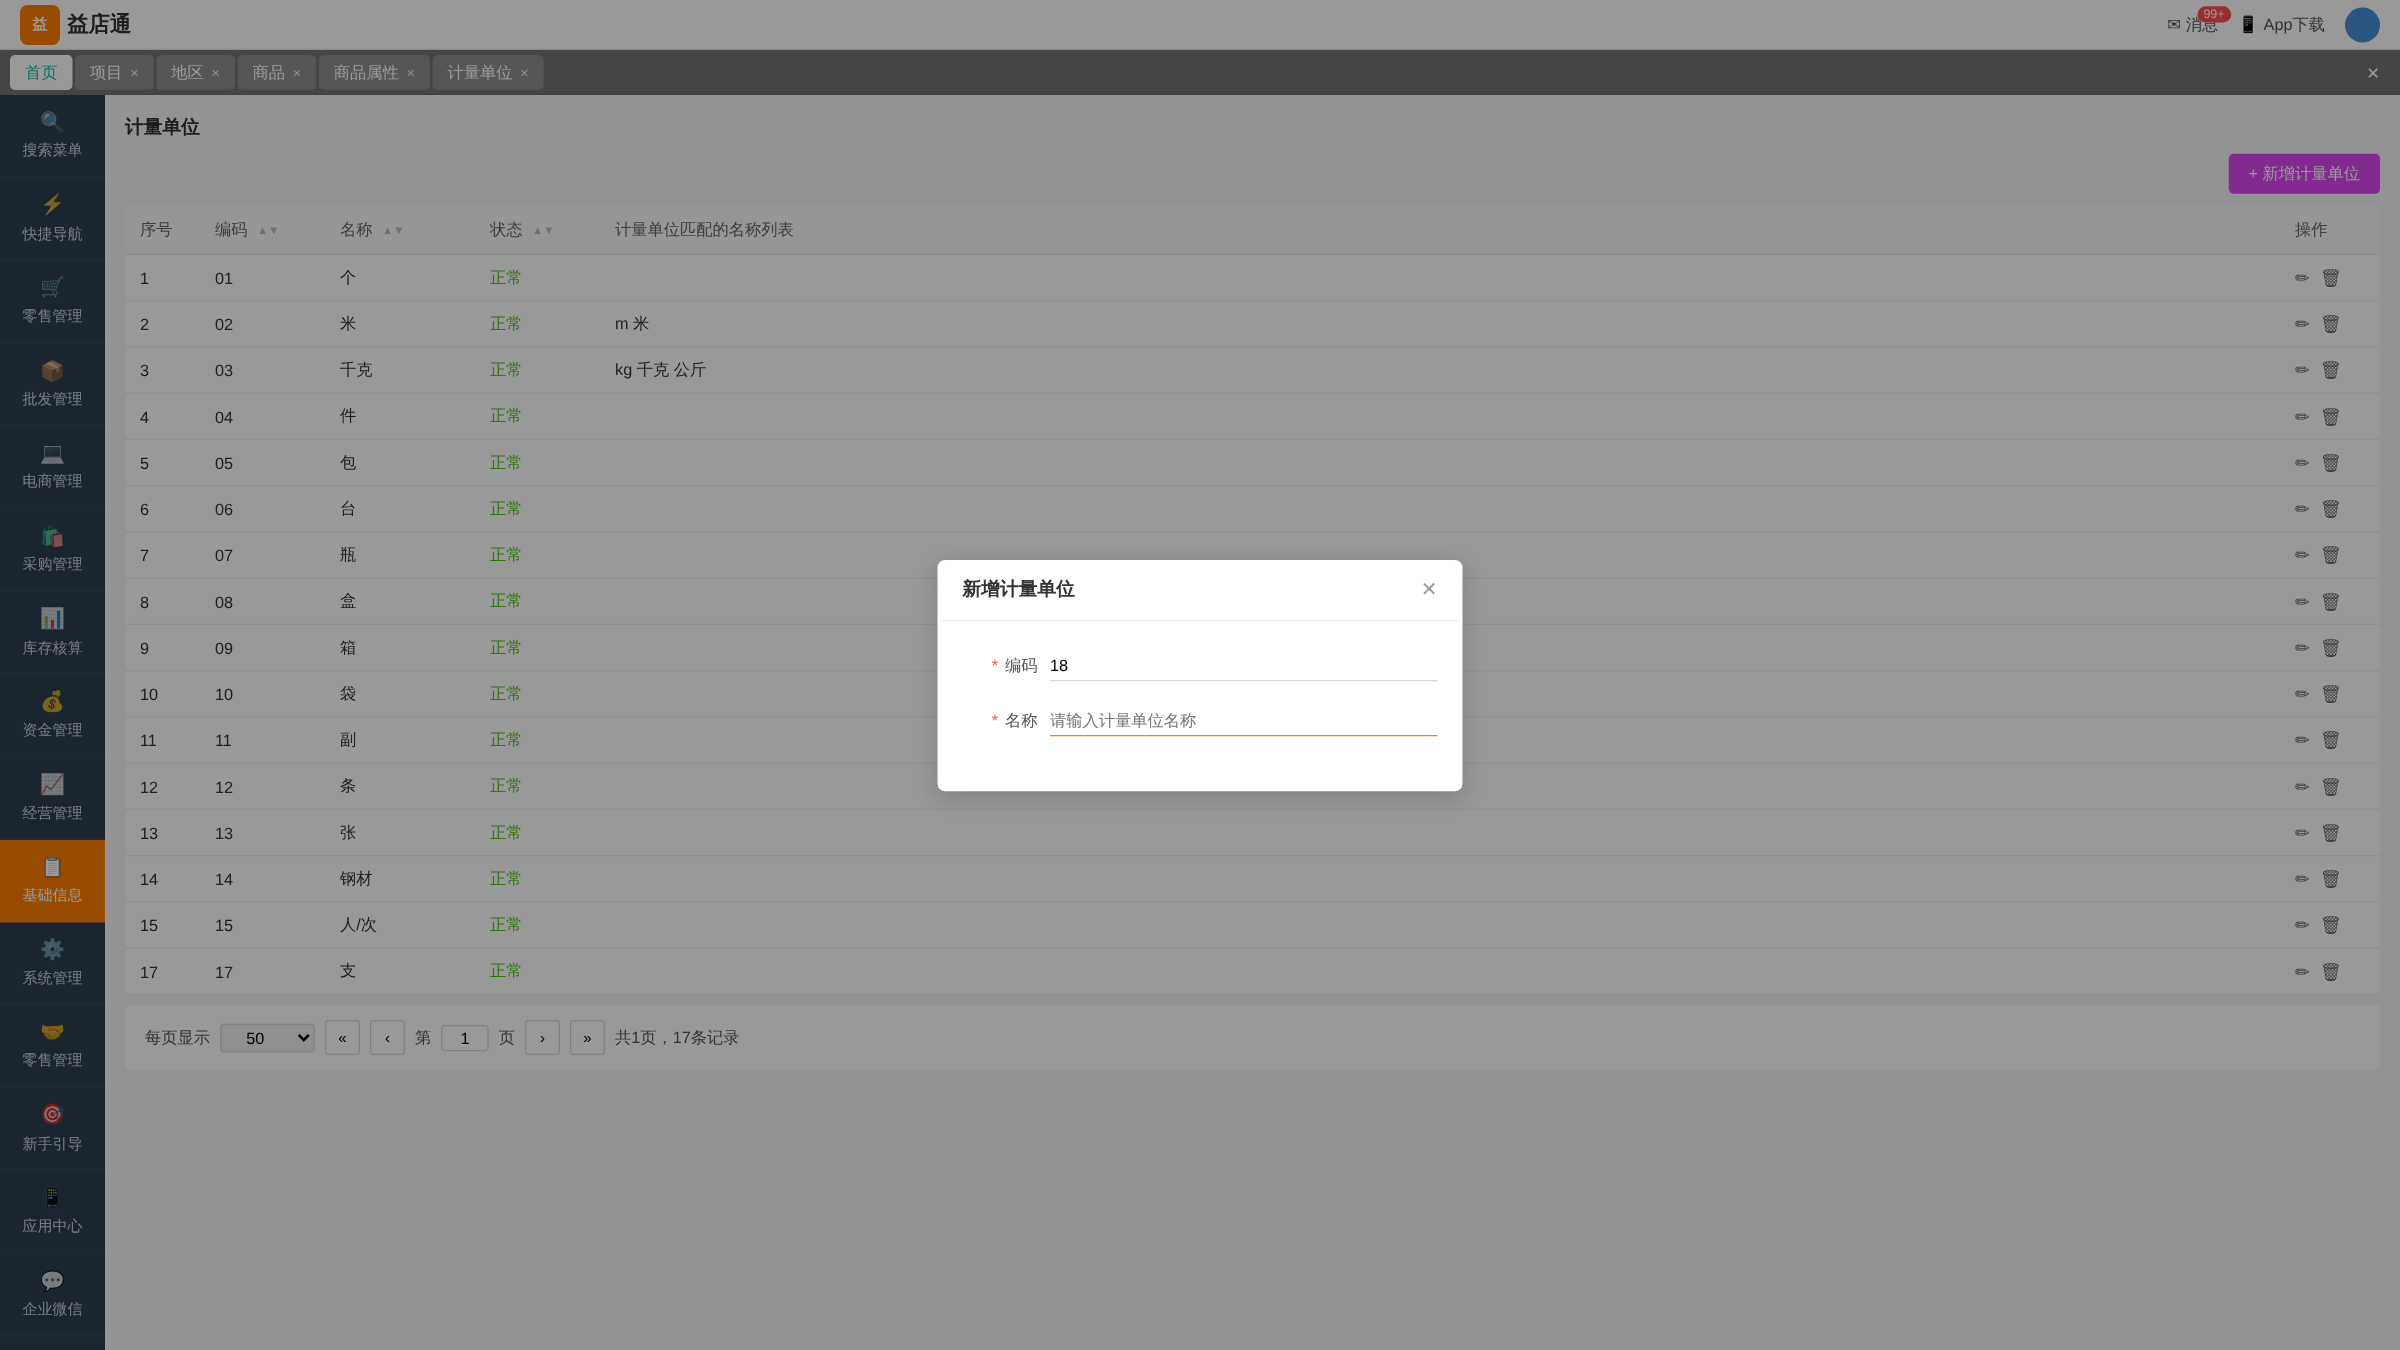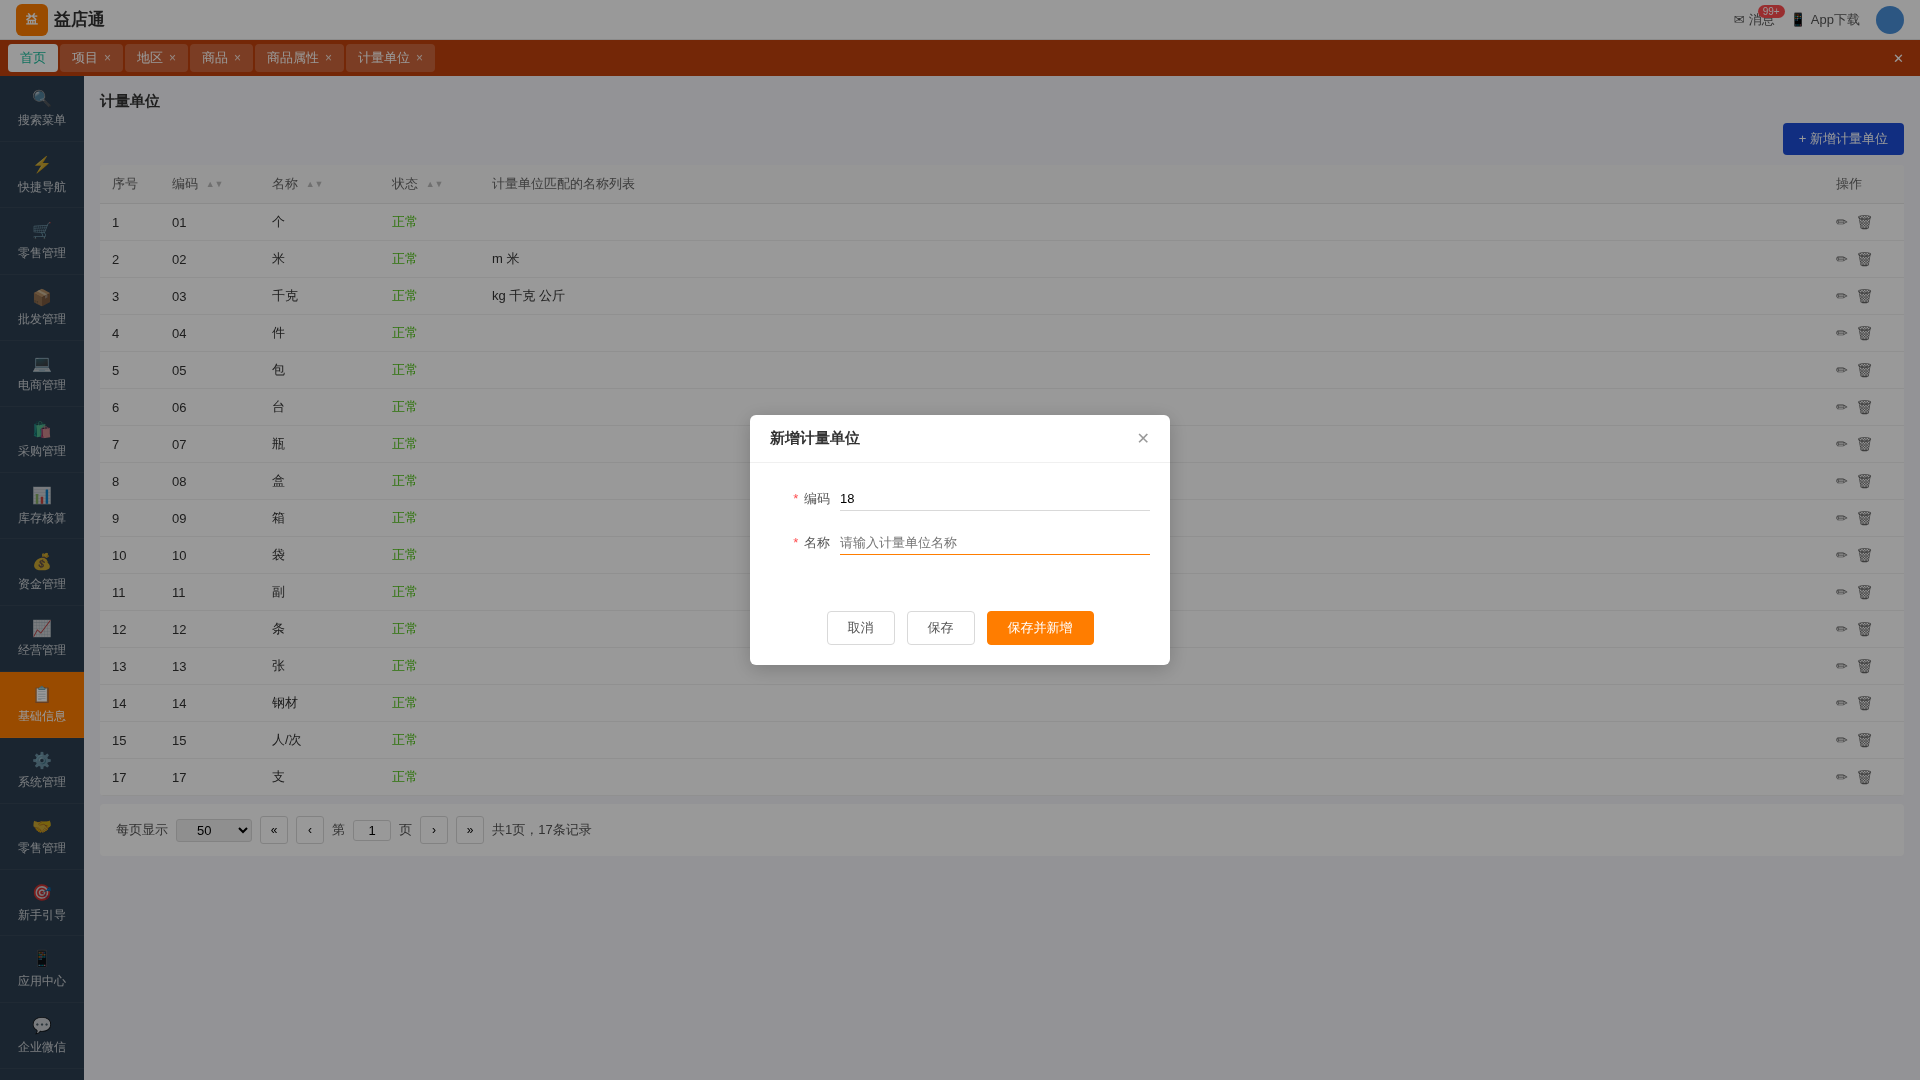--- a/index.html
+++ b/index.html
@@ -11,21 +11,21 @@
     .logo-area { display: flex; align-items: center; gap: 6px; }
     .logo-icon { width: 32px; height: 32px; background: #ff7d00; border-radius: 6px; display: flex; align-items: center; justify-content: center; color: #fff; font-weight: bold; font-size: 12px; }
     .logo-text { font-size: 17px; color: #333; font-weight: bold; }
     .top-bar-right { display: flex; align-items: center; gap: 16px; }
     .nav-msg { display: flex; align-items: center; gap: 4px; font-size: 13px; color: #555; cursor: pointer; position: relative; }
     .badge { background: #ff4d4f; color: #fff; border-radius: 10px; font-size: 10px; padding: 1px 5px; position: absolute; top: -6px; right: -10px; }
     .app-download { display: flex; align-items: center; gap: 4px; font-size: 13px; color: #555; cursor: pointer; }
     .user-avatar { width: 28px; height: 28px; background: #4a90d9; border-radius: 50%; }
 
     
-    .tab-bar { height: 36px; background: #c2410c; display: flex; align-items: center; padding: 0 8px; flex-shrink: 0; gap: 2px; justify-content: space-between; }
+    .tab-bar { height: 36px; background: #737373; display: flex; align-items: center; padding: 0 8px; flex-shrink: 0; gap: 2px; justify-content: space-between; }
     .tab-item { height: 28px; padding: 0 12px; background: rgba(255,255,255,0.2); color: #fff; border-radius: 4px; display: flex; align-items: center; gap: 6px; cursor: pointer; font-size: 13px; white-space: nowrap; }
     .tab-item.active { background: #fff; color: #1abc9c; }
     .tab-close { font-size: 12px; cursor: pointer; opacity: 0.8; }
 
     
     .main-layout { display: flex; flex: 1; overflow: hidden; }
 
     
     .sidebar { width: 84px; background: #2c3e50; display: flex; flex-direction: column; flex-shrink: 0; overflow-y: auto; }
     .sidebar-item { padding: 12px 8px; text-align: center; color: rgba(255,255,255,0.75); cursor: pointer; font-size: 12px; line-height: 1.4; border-bottom: 1px solid rgba(255,255,255,0.05); }
@@ -33,21 +33,21 @@
     .sidebar-item .icon { font-size: 16px; display: block; margin-bottom: 2px; }
 
     
     .content-area { flex: 1; overflow: auto; padding: 16px; background: #f5f6fa; }
 
     
     .page-title { font-size: 15px; font-weight: bold; color: #333; margin-bottom: 12px; }
 
     
     .toolbar { display: flex; justify-content: flex-end; margin-bottom: 10px; }
-    .btn-add { background: #1d4ed8; color: #fff; border: none; padding: 7px 16px; border-radius: 4px; cursor: pointer; font-size: 13px; font-family: inherit; }
+    .btn-add { background: #d946ef; color: #fff; border: none; padding: 7px 16px; border-radius: 4px; cursor: pointer; font-size: 13px; font-family: inherit; }
 
     
     .table-wrap { background: #fff; border-radius: 4px; overflow: hidden; }
     table { width: 100%; border-collapse: collapse; font-size: 13px; }
     thead tr { background: #fafafa; border-bottom: 1px solid #e8e8e8; }
     th { padding: 10px 12px; text-align: left; color: #666; font-weight: normal; font-size: 13px; white-space: nowrap; }
     th .sort-icons { display: inline-flex; flex-direction: column; margin-left: 4px; vertical-align: middle; font-size: 9px; color: #bbb; line-height: 1; }
     tbody tr { border-bottom: 1px solid #f0f0f0; }
     td { padding: 9px 12px; color: #333; }
     .status-normal { color: #52c41a; }
@@ -481,19 +481,14 @@
         <input class="form-input" type="text" value="18" style="">
       </div>
       <div class="form-row">
         <label class="form-label">
           <span class="required-star">*</span>
           <span>名称</span>
         </label>
         <input class="form-input name-input" type="text" placeholder="请输入计量单位名称" style="">
       </div>
     </div>
-    <div class="modal-footer">
-      <button class="btn-cancel">取消</button>
-      <button class="btn-save">保存</button>
-      <button class="btn-save-new">保存并新增</button>
-    </div>
   </div>
 </div>
 
 </body></html>

